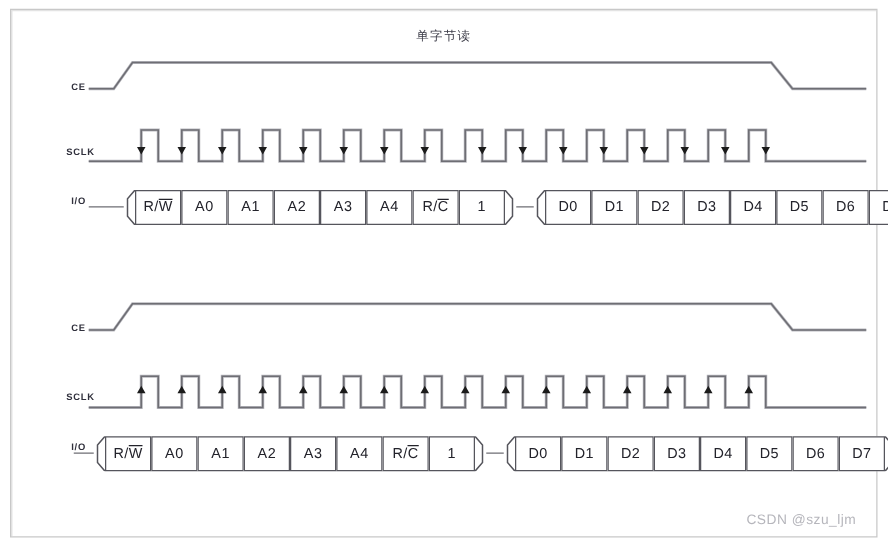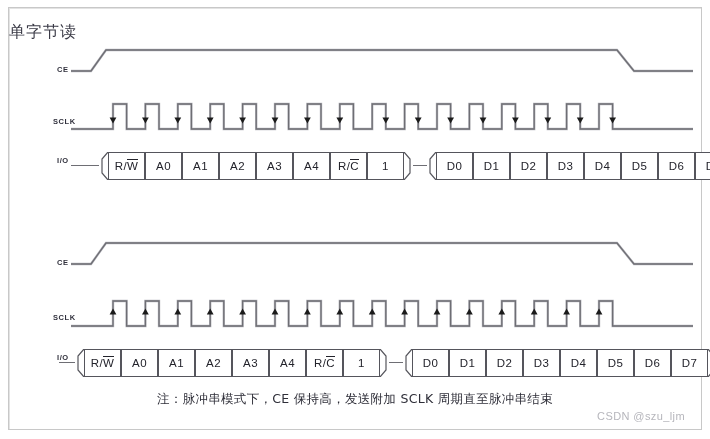--- a/index.html
+++ b/index.html
@@ -12,23 +12,23 @@
   .frame{
     position:absolute;left:8px;top:7px;
     width:694px;height:423px;
     border:1px solid #c8c8c8;
     box-shadow:1px 1px 0 #e3e3e3 inset;
     background:#fff;
     box-sizing:border-box;
   }
   .title{
     position:absolute;
-    width:100%;
+    width:100%;text-align:center;
     font-family:"DejaVu Sans", sans-serif;
-    font-size:16px;color:#3a3a46;
+    font-size:10px;color:#3a3a46;
     letter-spacing:1px;
   }
   #title-read{top:14px;}
   #title-write{top:207px;}
 
   .siglabel{
     position:absolute;
     font-family:"Liberation Sans", sans-serif;
     font-size:7.5px;
     color:#30303c;
@@ -266,15 +266,14 @@
       <div class="cap">
         <svg width="9" height="28">
             <path d="M0,0 L6,7 L6,21 L0,28" fill="#fff" stroke="#55555c" stroke-width="1.2"></path>
           </svg>
       </div>
     </div>
 
     <div class="ioline" id="tail-write" style="left: 708px; width: 0px;"></div>
   </div>
 
-  <div class="note">注：脉冲串模式下，CE 保持高，发送附加 SCLK 周期直至脉冲串结束</div>
   <div class="watermark">CSDN @szu_ljm</div>
 </div>
 
 </body></html>

